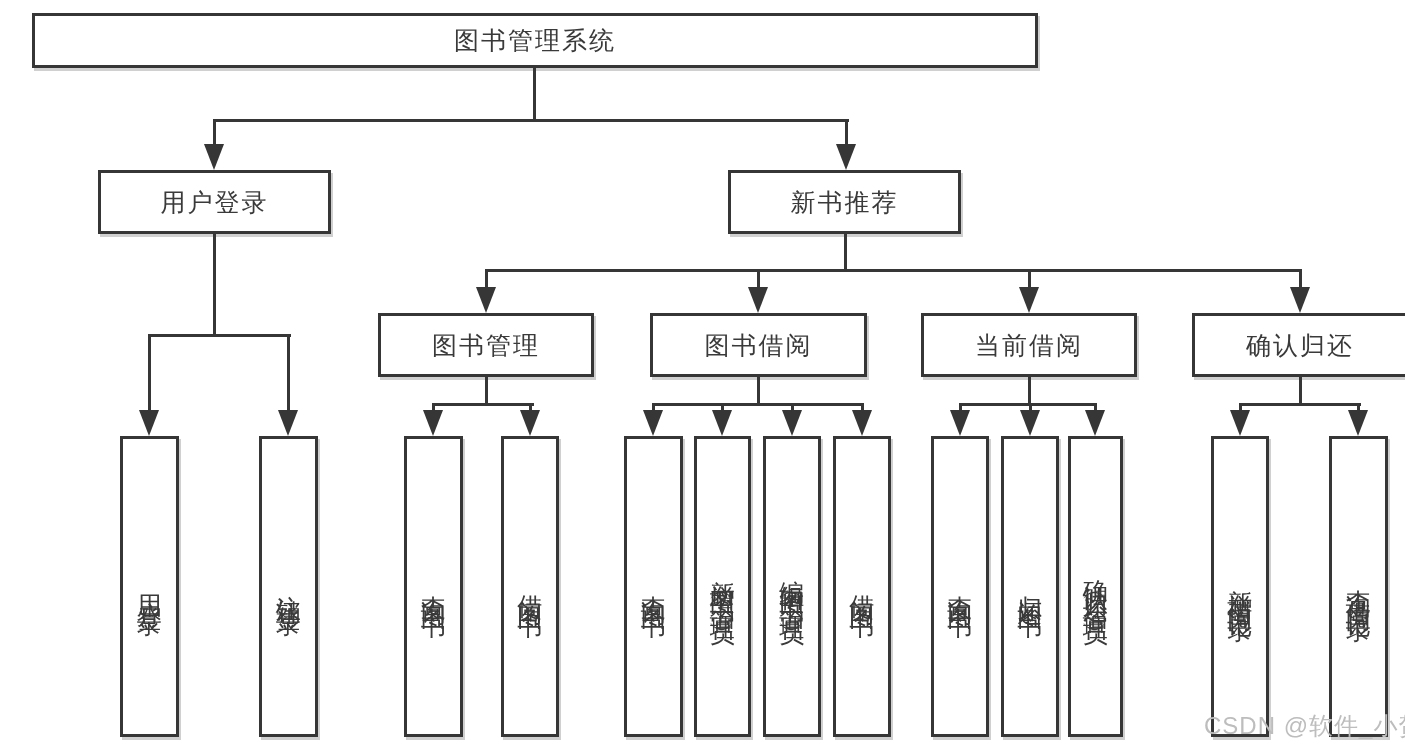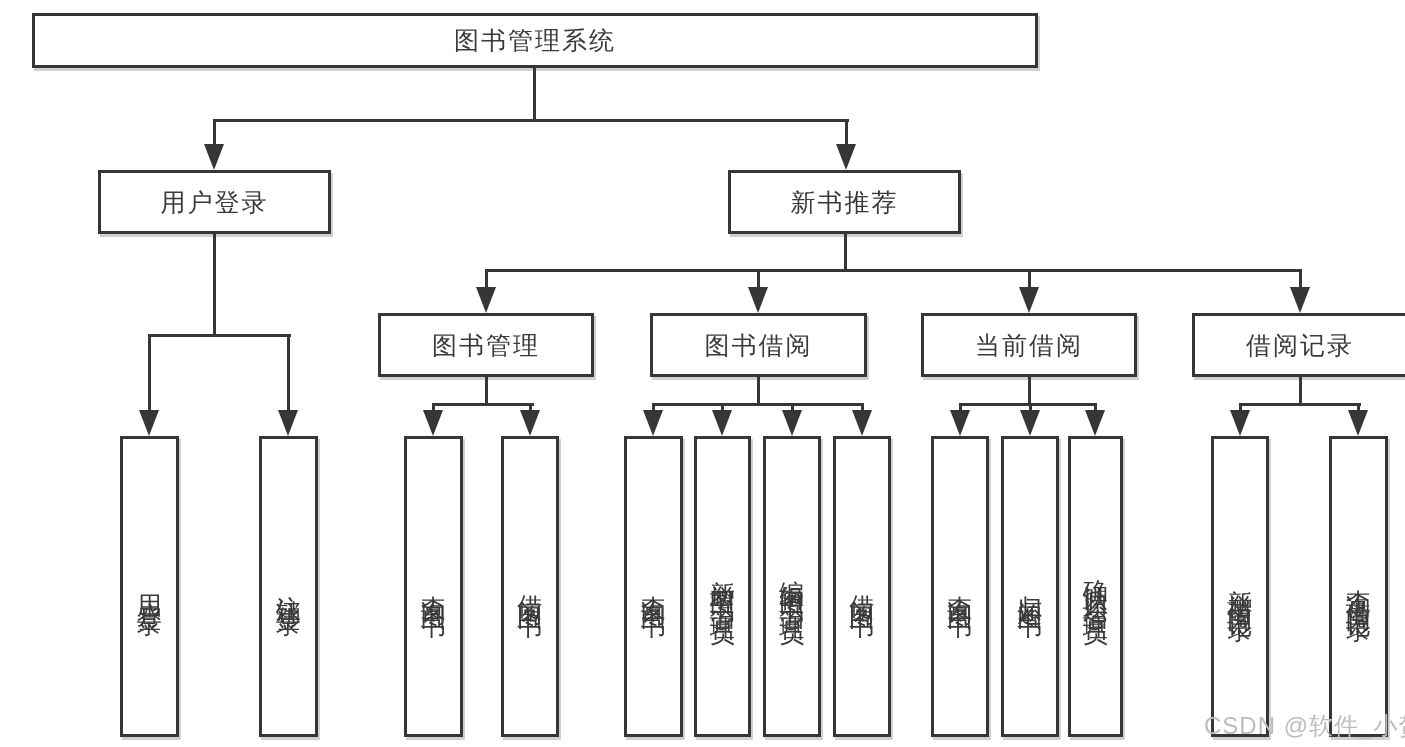--- a/index.html
+++ b/index.html
@@ -87,21 +87,21 @@
   <div class="node" style="left:362px;top:313px;width:216px;height:64px;">
     <span>图书管理</span>
   </div>
   <div class="node" style="left:905px;top:313px;width:216px;height:64px;">
     <span>当前借阅</span>
   </div>
   <div class="node" style="left:634px;top:313px;width:217px;height:64px;">
     <span>图书借阅</span>
   </div>
   <div class="node" style="left:1176px;top:313px;width:216px;height:64px;">
-    <span>借阅记录</span>
+    <span>确认归还</span>
   </div>
 
   <div>
     <div class="v" style="left:469px;top:376px;height:30px;"></div>
     <div class="h" style="left:416px;top:403px;width:102px;"></div>
     <div class="v" style="left:416px;top:403px;height:12px;"></div>
     <div class="a" style="left:407px;top:410px;"></div>
     <div class="v" style="left:513px;top:403px;height:12px;"></div>
     <div class="a" style="left:504px;top:410px;"></div>
   </div>

